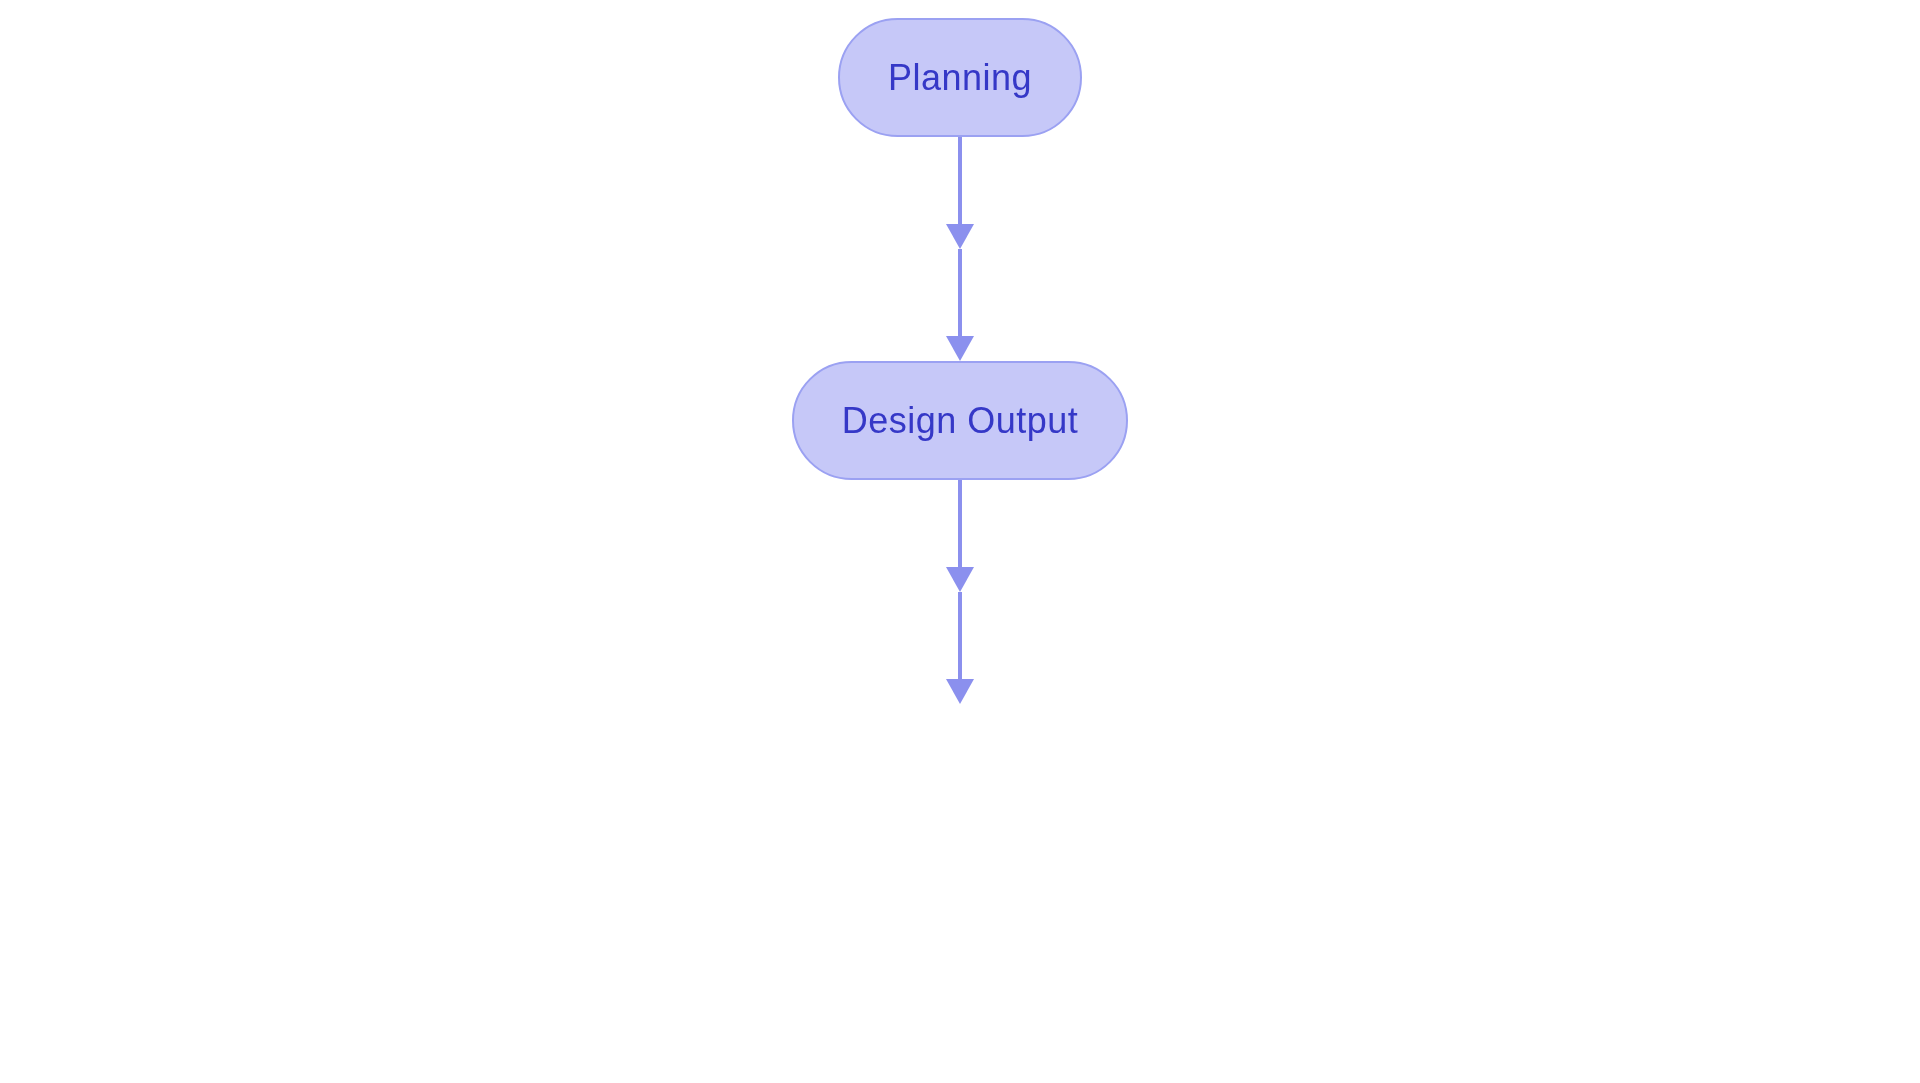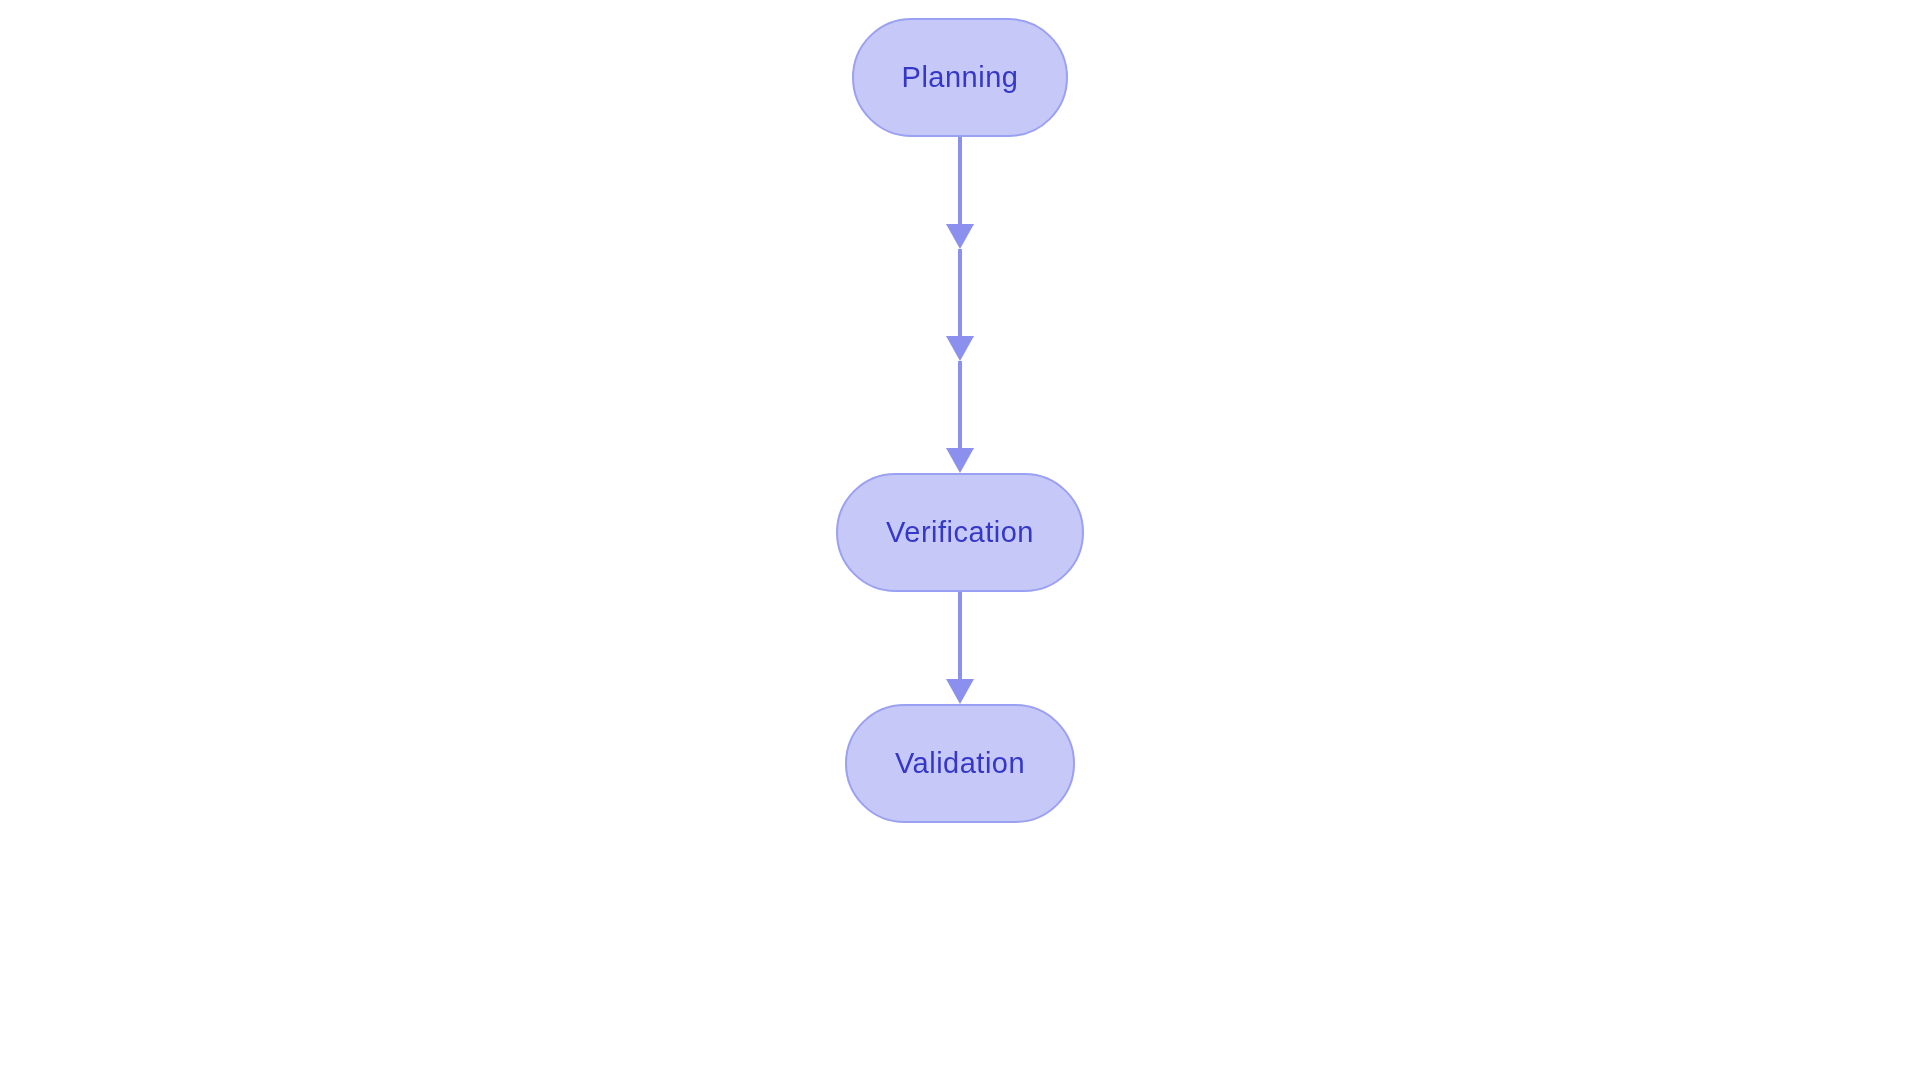--- a/index.html
+++ b/index.html
@@ -32,21 +32,21 @@
     background: var(--node-fill);
     border: 2px solid var(--node-border);
     border-radius: 60px;
     display: flex;
     align-items: center;
     justify-content: center;
     flex: 0 0 auto;
   }
   .flow-node .node-label {
     color: var(--text);
-    font-size: 29px;
+    font-size: 36px;
     letter-spacing: 0.5px;
     white-space: nowrap;
   }
   .flow-arrow {
     height: 112px;
     width: 30px;
     display: flex;
     flex-direction: column;
     align-items: center;
     flex: 0 0 auto;
@@ -77,32 +77,29 @@
     <div class="arrow-line"></div>
     <div class="arrow-head"></div>
   </div>
 
 
   <div class="flow-arrow">
     <div class="arrow-line"></div>
     <div class="arrow-head"></div>
   </div>
 
-
-  <div class="flow-arrow">
-    <div class="arrow-line"></div>
-    <div class="arrow-head"></div>
-  </div>
-
   <div class="flow-node">
-    <span class="node-label">Verification</span>
+    <span class="node-label">Design Output</span>
   </div>
 
   <div class="flow-arrow">
     <div class="arrow-line"></div>
     <div class="arrow-head"></div>
   </div>
 
-  <div class="flow-node">
-    <span class="node-label">Validation</span>
+
+  <div class="flow-arrow">
+    <div class="arrow-line"></div>
+    <div class="arrow-head"></div>
   </div>
+
 
 </div>
 
 </body></html>

